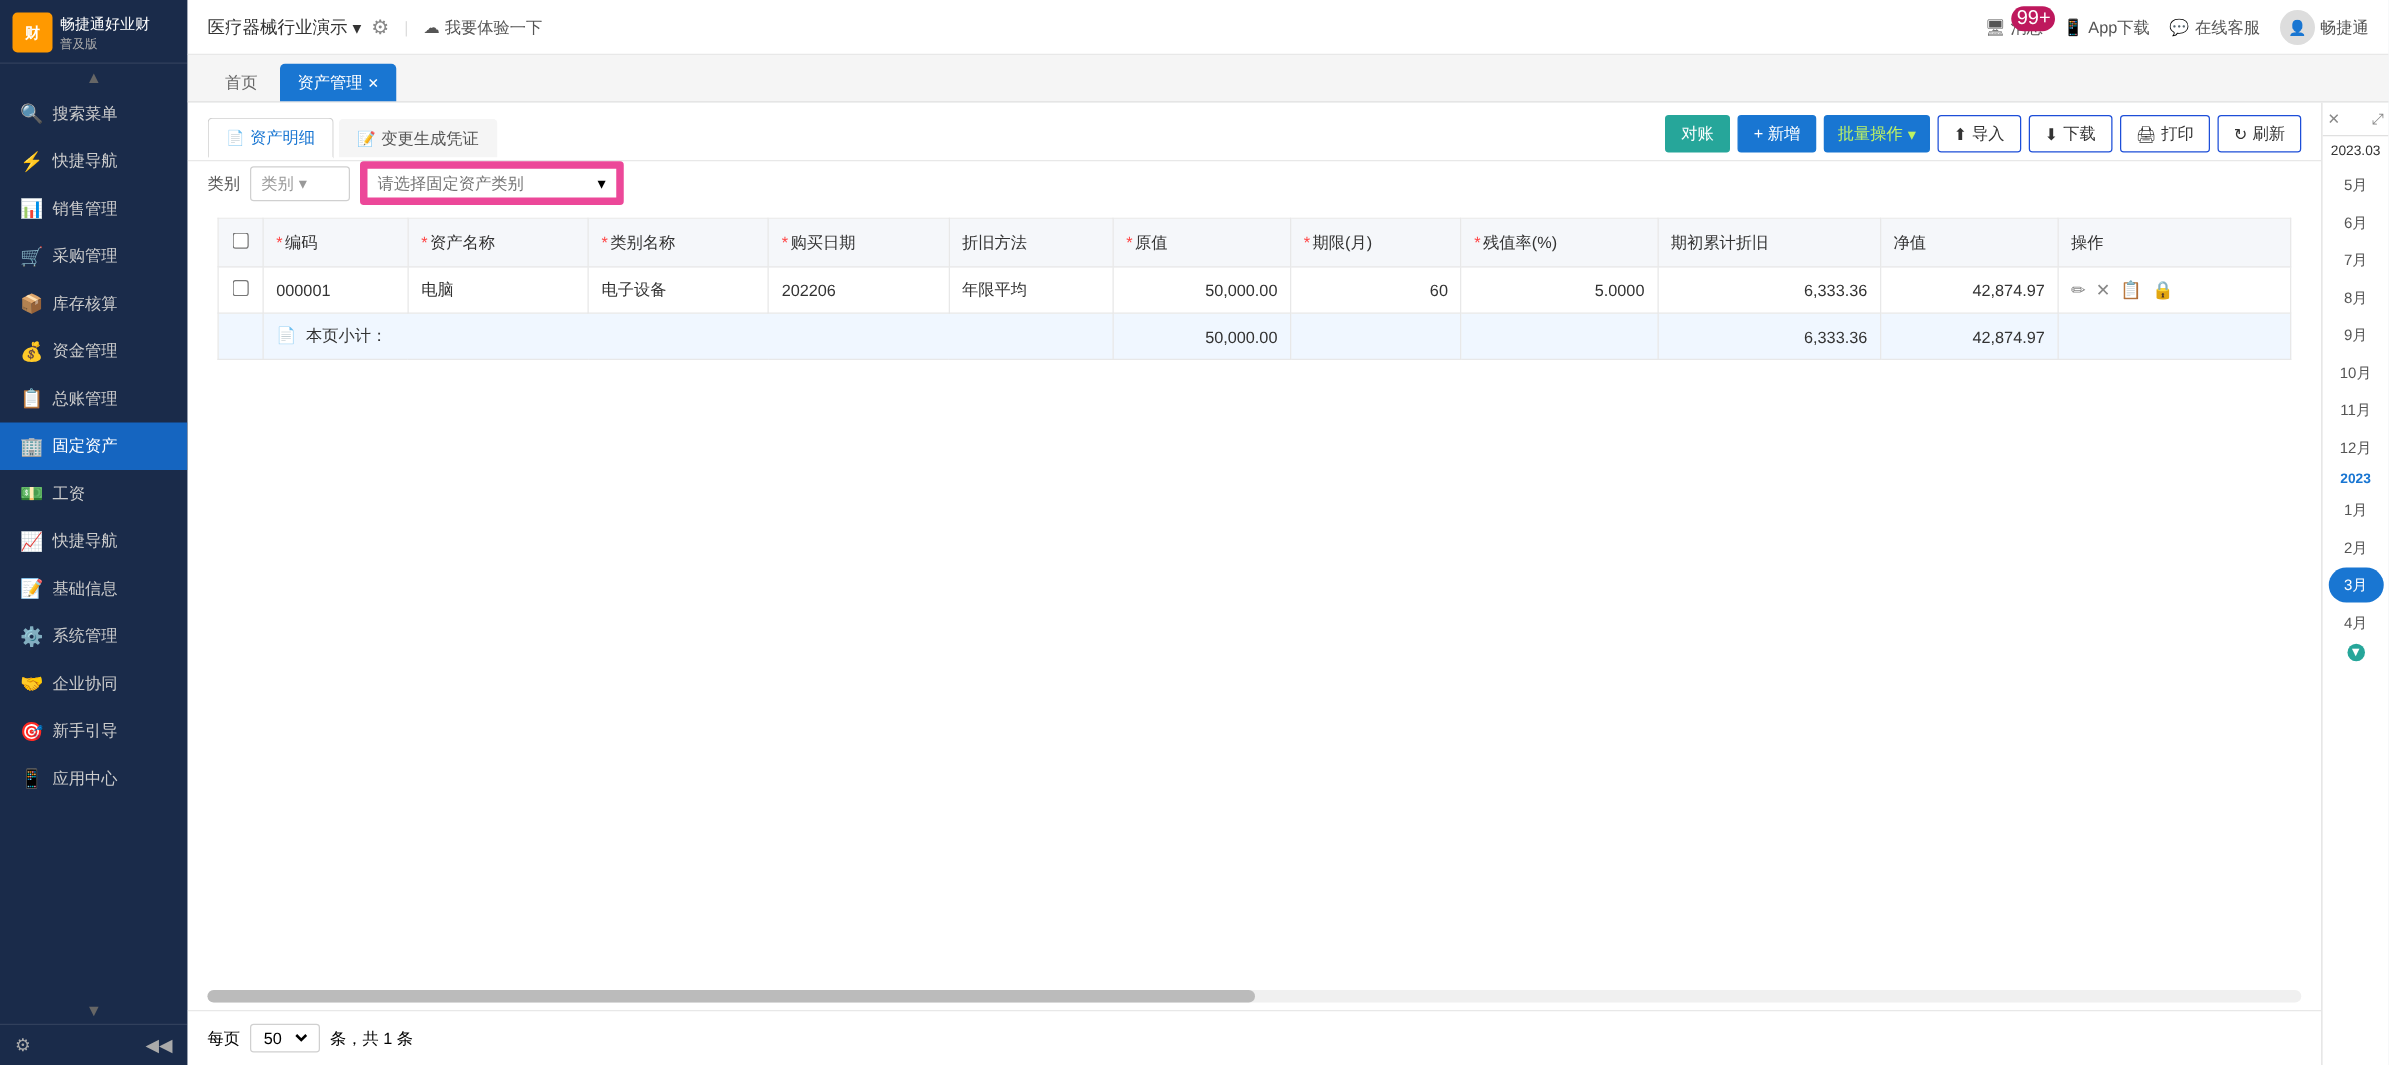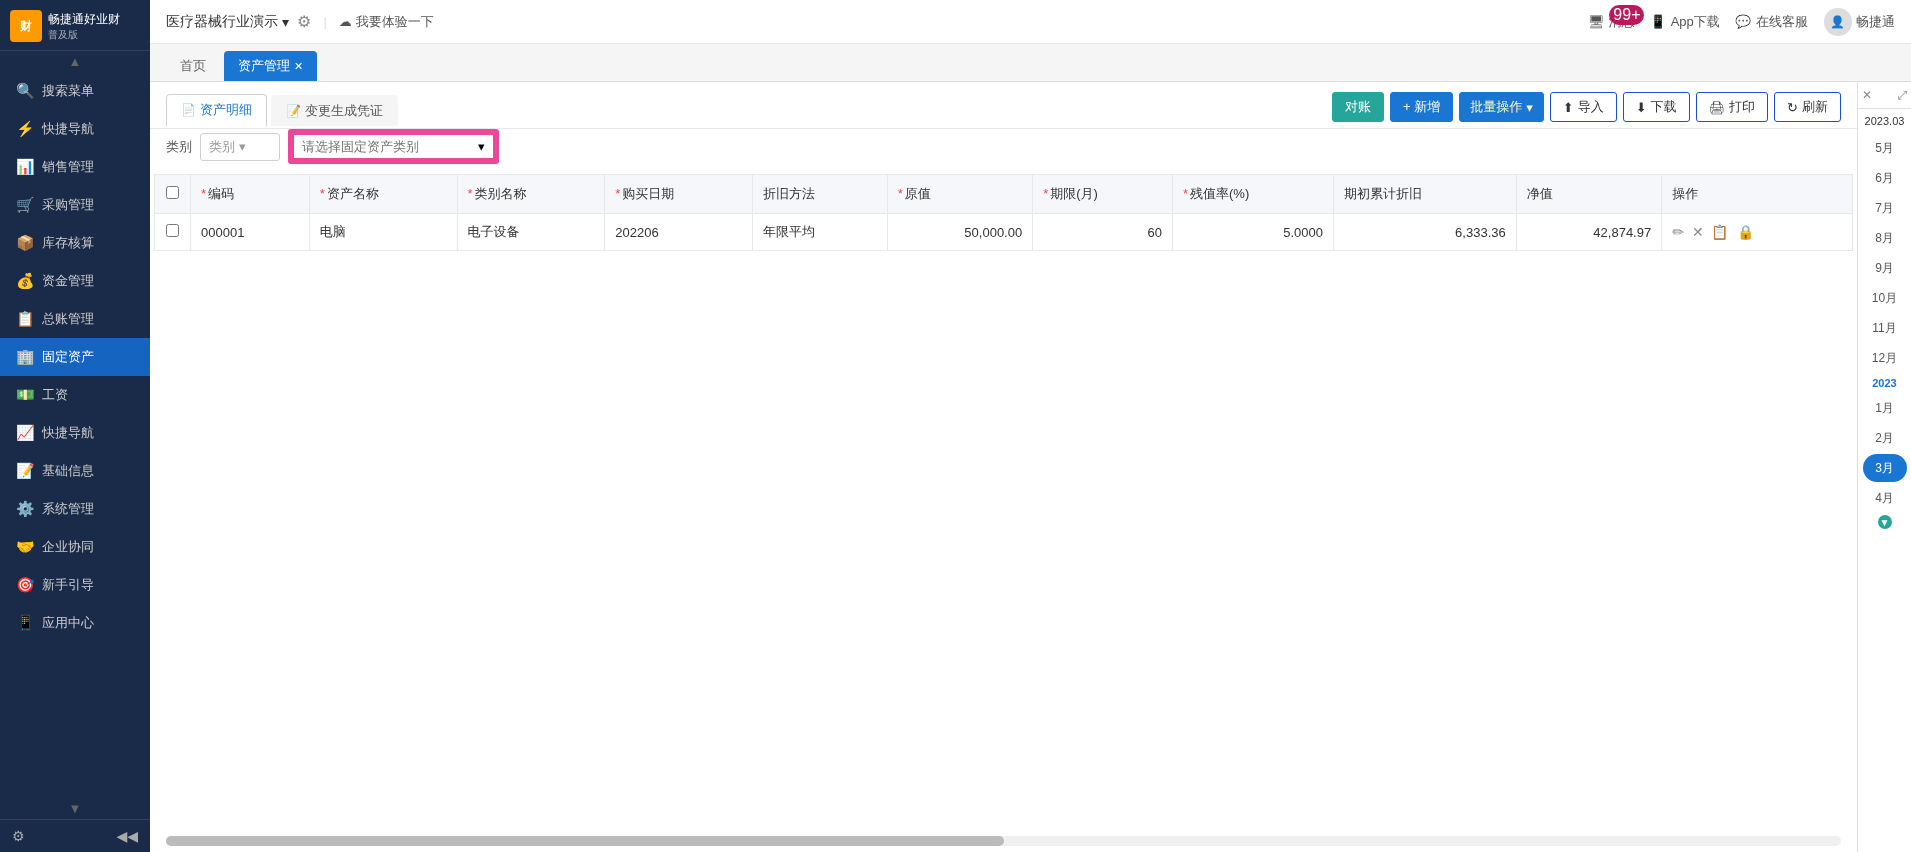--- a/index.html
+++ b/index.html
@@ -216,21 +216,21 @@
       font-size: 13px;
       background: white;
       color: #333;
       display: flex;
       align-items: center;
       gap: 4px;
     }
     .btn-primary { background: #1976d2; color: white; border-color: #1976d2; }
     .btn-success { background: #26a69a; color: white; border-color: #26a69a; }
     .btn-batch {
-      background: #1976d2; color: #fef9c3; border-color: #1976d2;
+      background: #1976d2; color: #bef264; border-color: #1976d2;
       padding: 5px 10px;
     }
 
     
     .filter-row {
       display: flex;
       align-items: center;
       padding: 0 16px 10px;
       gap: 8px;
       flex-shrink: 0;
@@ -258,21 +258,21 @@
       min-width: 200px;
       justify-content: space-between;
     }
     .filter-input { border: none; outline: none; font-size: 13px; color: #999; width: 100%; }
 
     
     .table-wrap {
       flex: 1;
       overflow-x: auto;
       overflow-y: auto;
-      padding: 0 4px;
+      padding: 0 24px;
     }
     table {
       width: 100%;
       border-collapse: collapse;
       font-size: 13px;
     }
     thead tr {
       background: #f5f7fa;
     }
     th {
@@ -597,28 +597,51 @@
               <td style="text-align:right;">42,874.97</td>
               <td>
                 <div class="action-icons">
                   <span class="action-icon">✏</span>
                   <span class="action-icon">✕</span>
                   <span class="action-icon">📋</span>
                   <span class="action-icon">🔒</span>
                 </div>
               </td>
             </tr>
+            <tr class="subtotal-row">
+              <td></td>
+              <td colspan="5">
+                <span style="color:#1976d2; margin-right:4px;">📄</span>
+                <span>本页小计：</span>
+              </td>
+              <td style="text-align:right;">50,000.00</td>
+              <td></td>
+              <td></td>
+              <td style="text-align:right;">6,333.36</td>
+              <td style="text-align:right;">42,874.97</td>
+              <td></td>
+            </tr>
           </tbody>
         </table>
       </div>
 
       <div class="scrollbar-area">
         <div class="scrollbar-thumb"></div>
       </div>
 
+      <div class="pagination">
+        <span>每页</span>
+        <div class="page-size-select">
+          <select>
+            <option value="50">50</option>
+            <option value="100">100</option>
+          </select>
+        </div>
+        <span>条，共 1 条</span>
+      </div>
 
     </div>
 
     <div class="right-panel">
       <div style="display:flex; align-items:center; justify-content:space-between; width:100%; padding:6px 4px; border-bottom:1px solid #e0e0e0;">
         <span style="font-size:12px; color:#888; cursor:pointer;">✕</span>
         <span style="font-size:12px; color:#888; cursor:pointer;">⤢</span>
       </div>
       <div style="font-size:11px; color:#333; text-align:center; padding:6px 2px;">2023.03</div>
 

